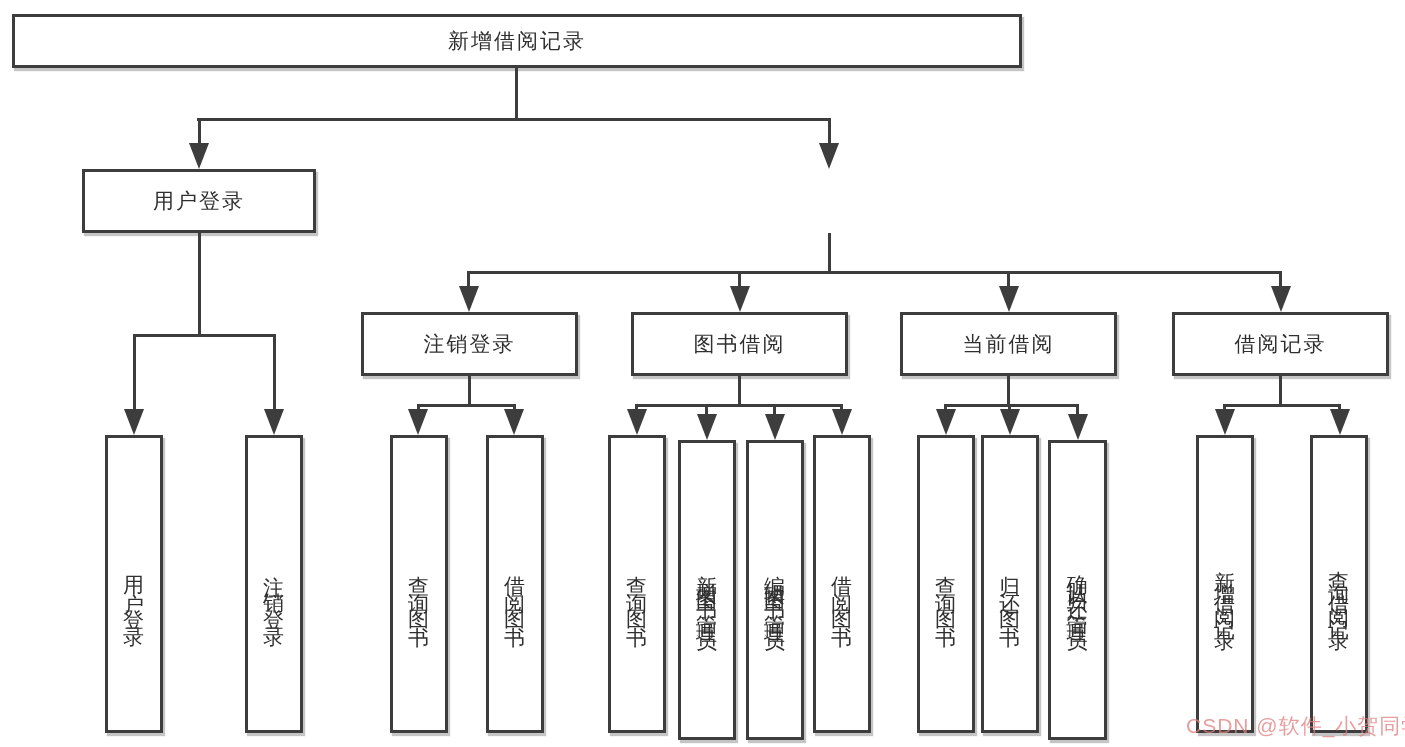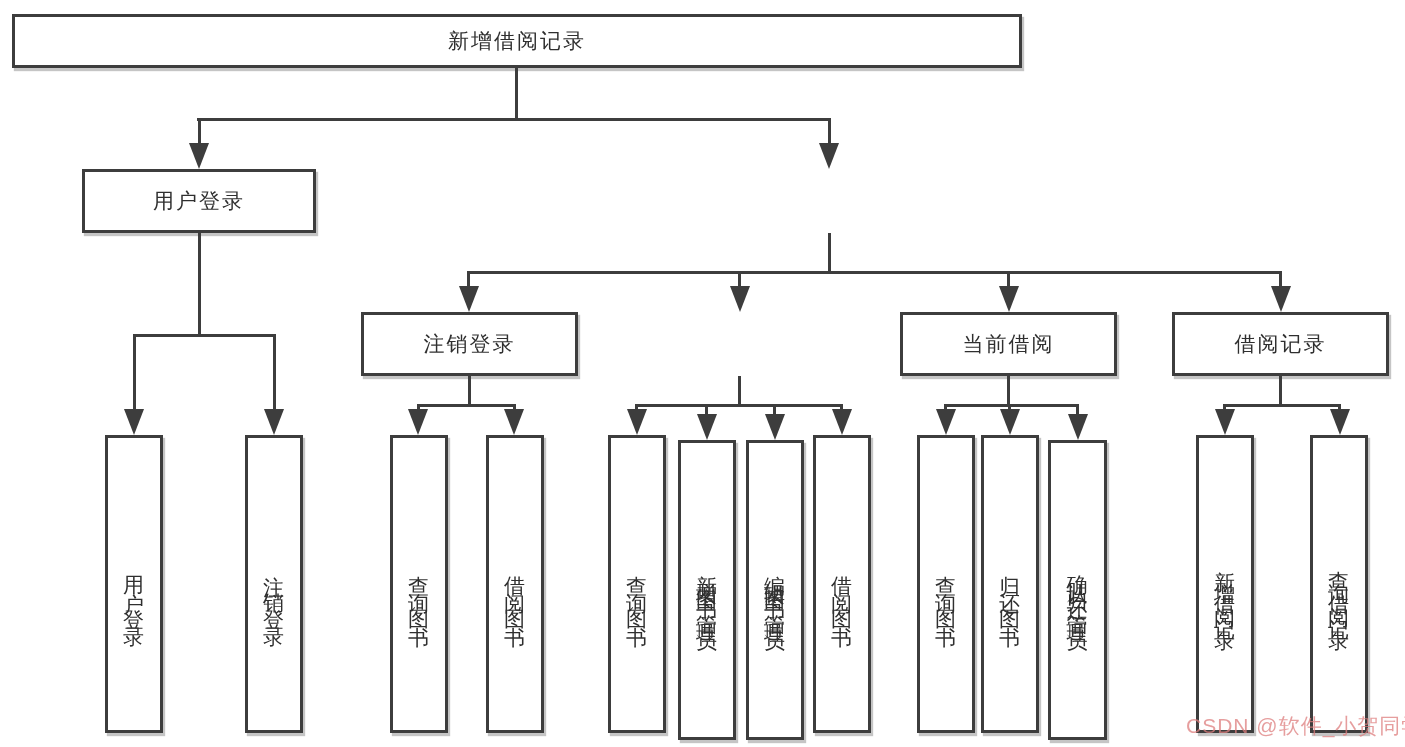--- a/index.html
+++ b/index.html
@@ -77,20 +77,23 @@
   <div class="vline" style="left:1007px;top:271px;height:18px"></div>
   <div class="vline" style="left:1279px;top:271px;height:18px"></div>
   <div class="arrowhead" style="left:459px;top:286px"></div>
   <div class="arrowhead" style="left:730px;top:286px"></div>
   <div class="arrowhead" style="left:999px;top:286px"></div>
   <div class="arrowhead" style="left:1271px;top:286px"></div>
 
   <div class="box" style="left:361px;top:312px;width:217px;height:64px">
     <span class="hlabel">注销登录</span>
   </div>
+  <div class="box" style="left:631px;top:312px;width:217px;height:64px">
+    <span class="hlabel">图书借阅</span>
+  </div>
   <div class="box" style="left:900px;top:312px;width:217px;height:64px">
     <span class="hlabel">当前借阅</span>
   </div>
   <div class="box" style="left:1172px;top:312px;width:217px;height:64px">
     <span class="hlabel">借阅记录</span>
   </div>
 
   <div class="vline" style="left:468px;top:376px;height:31px"></div>
   <div class="hline" style="left:417px;top:404px;width:99px"></div>
   <div class="vline" style="left:417px;top:404px;height:10px"></div>

